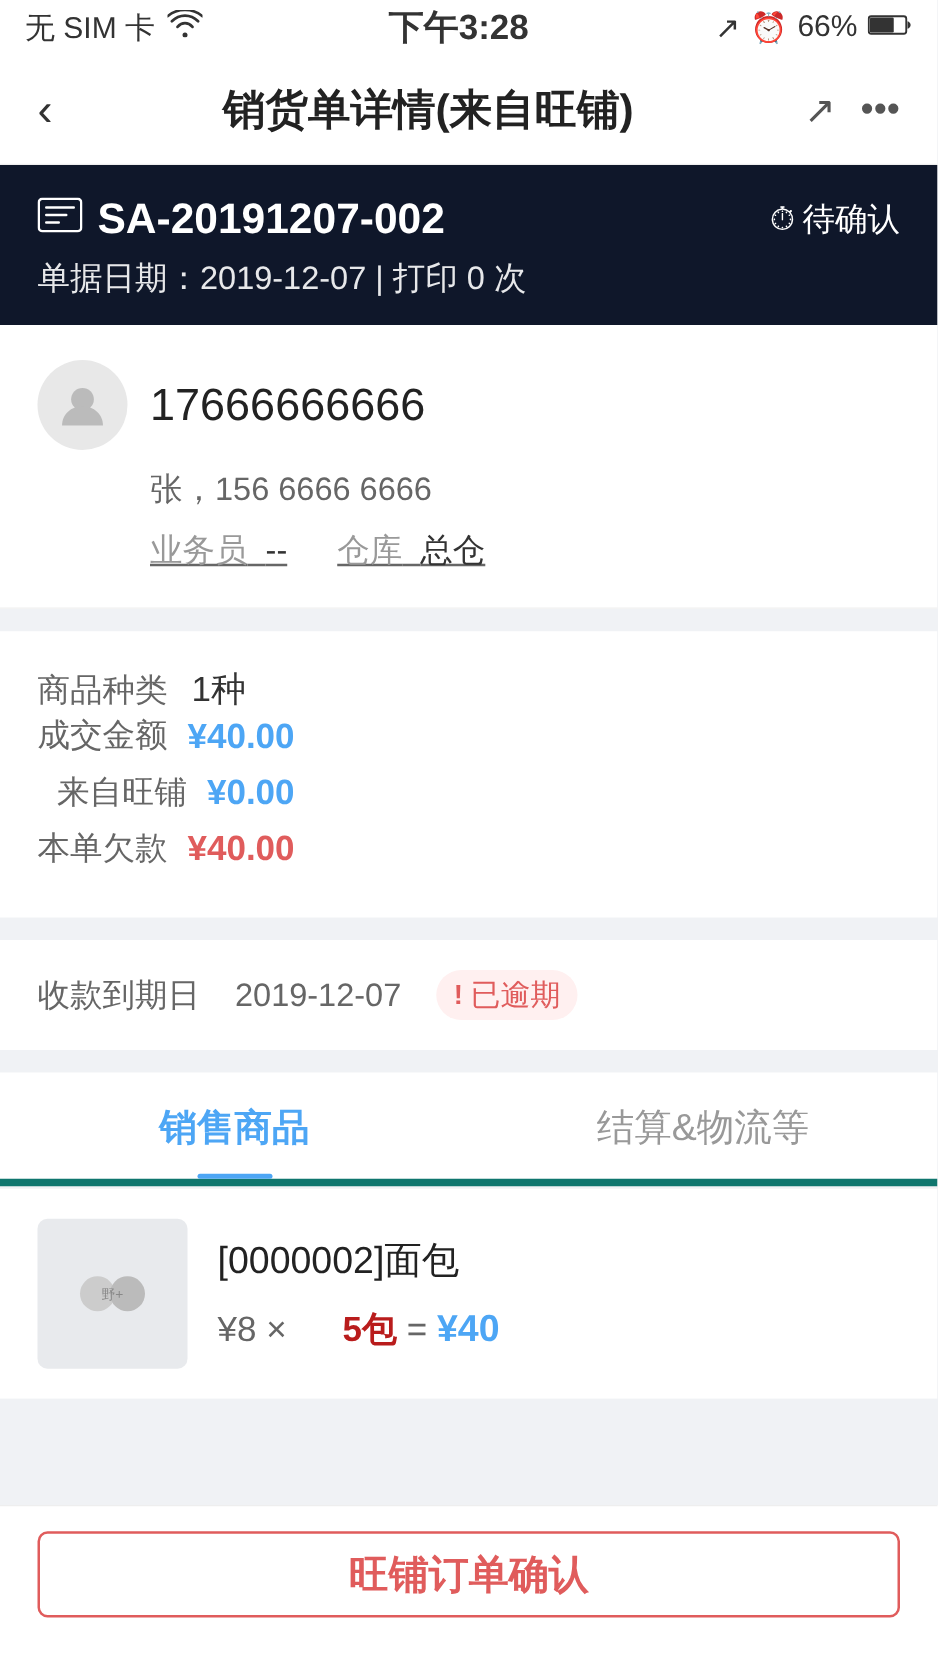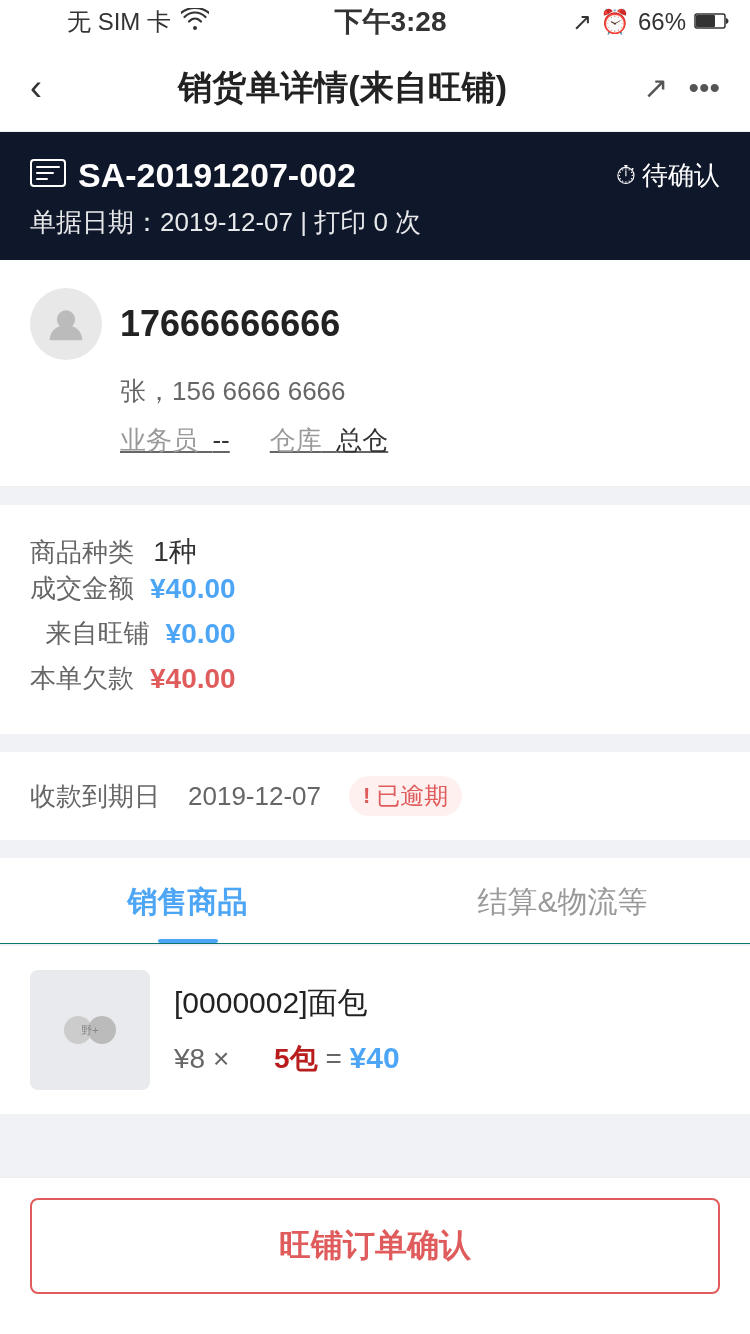--- a/index.html
+++ b/index.html
@@ -17,21 +17,21 @@
     .status-bar {
       height: 44px;
       background: #fff;
       display: flex;
       align-items: center;
       justify-content: space-between;
       padding: 0 20px;
       font-size: 24px;
       font-weight: 500;
     }
-    .status-left { display: flex; align-items: center; gap: 10px; margin-left: 47px; }
+    .status-left { display: flex; align-items: center; gap: 10px; }
     .status-center { font-size: 28px; font-weight: 600; }
     .status-right { display: flex; align-items: center; gap: 8px; font-size: 24px; }
 
     
     .nav-bar {
       height: 88px;
       background: #fff;
       display: flex;
       align-items: center;
       justify-content: space-between;
@@ -94,21 +94,21 @@
       border-radius: 50%;
       background: #e8e8e8;
       display: flex;
       align-items: center;
       justify-content: center;
       flex-shrink: 0;
     }
     .avatar svg { width: 40px; height: 40px; }
     .customer-phone {
       font-size: 36px;
-      font-weight: 700;
+      font-weight: 400;
       color: #222;
     }
     .customer-name {
       font-size: 26px;
       color: #666;
       margin-bottom: 14px;
       padding-left: 90px;
     }
     .customer-meta-row {
       display: flex;
@@ -167,21 +167,21 @@
       display: flex;
       align-items: center;
       gap: 6px;
     }
 
     
     .tabs-container {
       background: #fff;
       margin-top: 18px;
       display: flex;
-      border-bottom: 1px solid #0f766e;
+      border-bottom: 6px solid #0f766e;
     }
     .tab {
       flex: 1;
       text-align: center;
       padding: 24px 0 20px;
       font-size: 30px;
       color: #999;
       position: relative;
       cursor: pointer;
     }
@@ -242,21 +242,21 @@
       position: fixed;
       bottom: 0;
       left: 0;
       width: 750px;
       background: #fff;
       padding: 20px 30px 40px;
       border-top: 1px solid #eee;
     }
     .confirm-btn {
       width: 100%;
-      height: 96px;
+      height: 69px;
       border: 2px solid #e05c5c;
       border-radius: 8px;
       background: #fff;
       color: #e05c5c;
       font-size: 32px;
       font-weight: 600;
       display: flex;
       align-items: center;
       justify-content: center;
       cursor: pointer;

